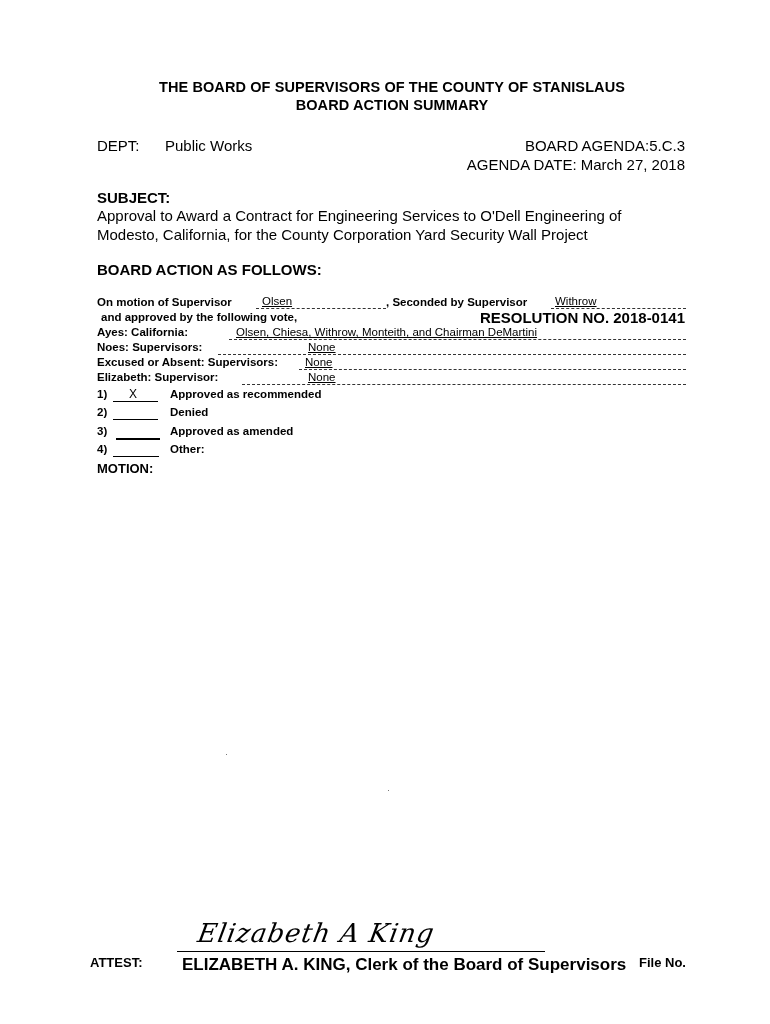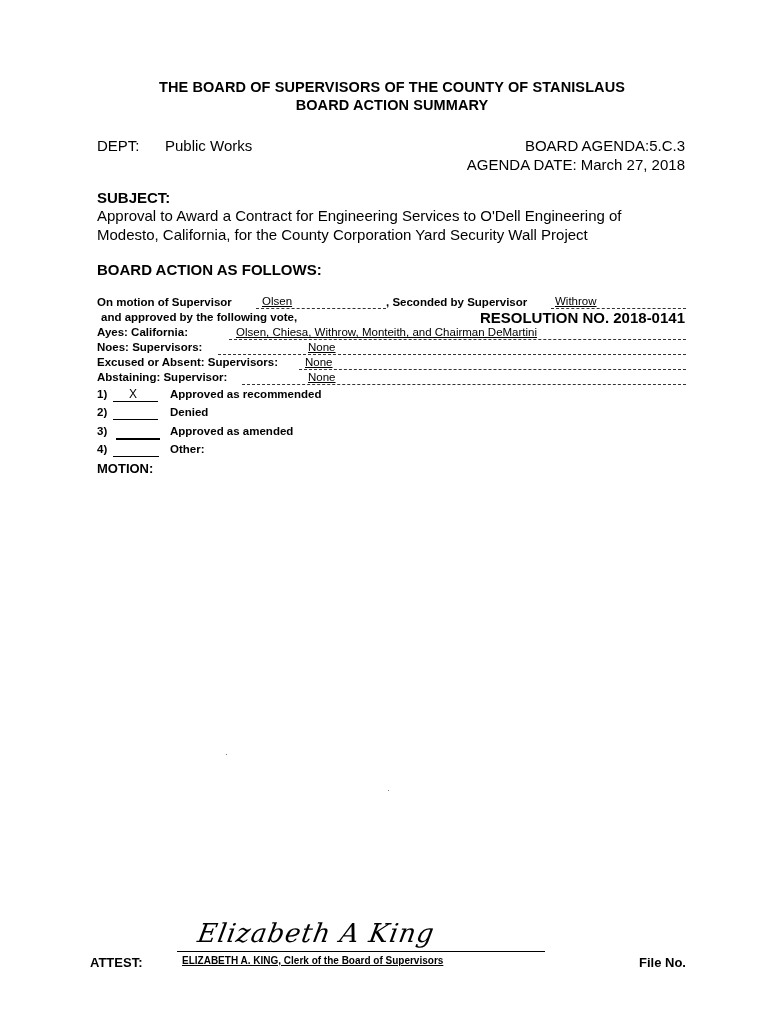--- a/index.html
+++ b/index.html
@@ -83,21 +83,21 @@
 <div class="abs fill" style="left:236px; top:326px;">Olsen, Chiesa, Withrow, Monteith, and Chairman DeMartini</div>
 
 <div class="abs small" style="left:97px; top:341px;text-align:right;">Noes: Supervisors:</div>
 <div class="dash" style="left:218px; width:468px; top:354px;"></div>
 <div class="abs fill" style="left:308px; top:341px;">None</div>
 
 <div class="abs small" style="left:97px; top:356px;">Excused or Absent: Supervisors:</div>
 <div class="dash" style="left:299px; width:387px; top:369px;"></div>
 <div class="abs fill" style="left:305px; top:356px;">None</div>
 
-<div class="abs small" style="left:97px; top:371px;">Abstaining: Supervisor:</div>
+<div class="abs small" style="left:97px; top:371px;">Elizabeth: Supervisor:</div>
 <div class="dash" style="left:242px; width:444px; top:384px;"></div>
 <div class="abs fill" style="left:308px; top:371px;">None</div>
 
 <div>
   <div class="abs small" style="left:97px; top:388px;">1)</div>
   <div class="solid" style="left:113px; width:45px; top:401px;"></div>
   <div class="abs small" style="left:129px; top:387px; font-weight:normal; font-size:12px;">X</div>
   <div class="abs small" style="left:170px; top:388px;">Approved as recommended</div>
 
   <div class="abs small" style="left:97px; top:406px;">2)</div>
@@ -114,14 +114,14 @@
 </div>
 
 <div class="abs" style="left:97px; top:461px; font-size:13px; font-weight:bold;">MOTION:</div>
 
 <div class="speck" style="left:226px; top:754px;"></div>
 <div class="speck" style="left:388px; top:790px;"></div>
 
 <div class="abs sig" style="left:198px; top:918px;">Elizabeth A King</div>
 <div class="solid" style="left:177px; width:368px; top:951px;"></div>
 <div class="abs" style="left:90px; top:955px; font-size:13px; font-weight:bold;text-align:center;">ATTEST:</div>
-<div class="abs" style="left:182px; top:955px; font-size:10px; font-weight:bold;text-decoration:underline;">ELIZABETH A. KING, Clerk of the Board of Supervisors</div>
+<div class="abs" style="left:182px; top:955px; font-size:17px; font-weight:bold;">ELIZABETH A. KING, Clerk of the Board of Supervisors</div>
 <div class="abs" style="left:639px; top:955px; font-size:13px; font-weight:bold;">File No.</div>
 
 </body></html>

